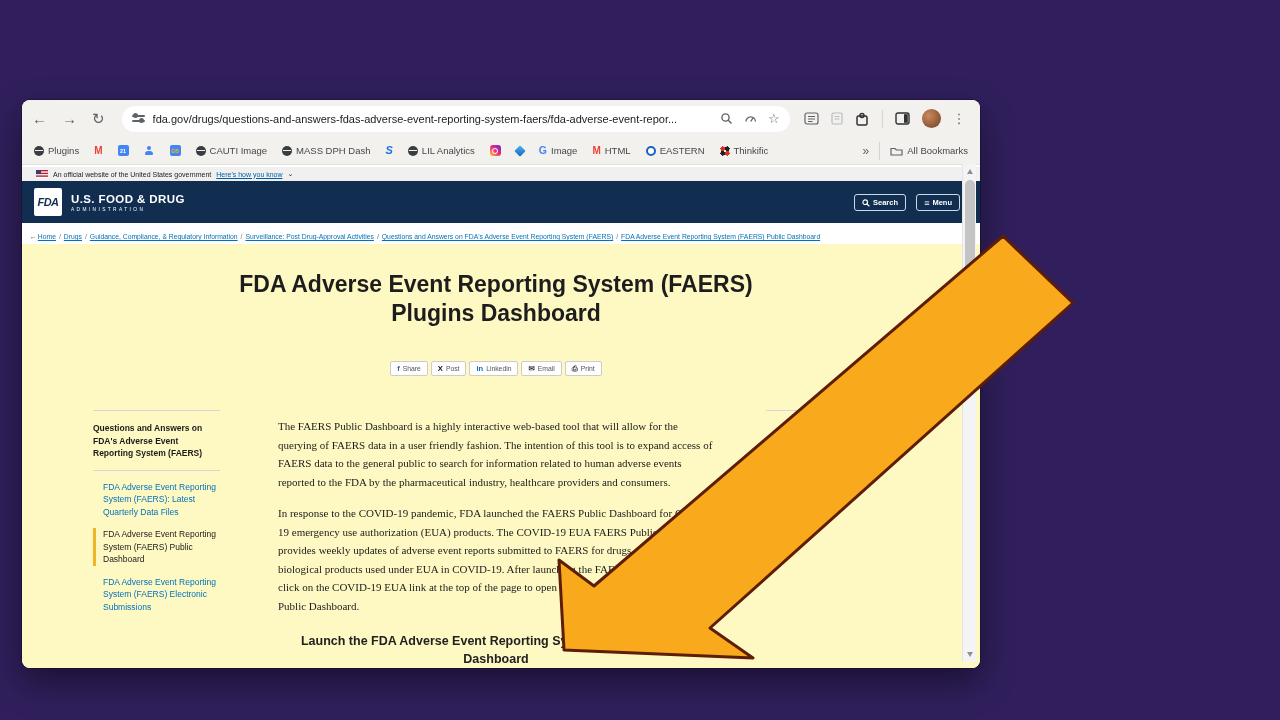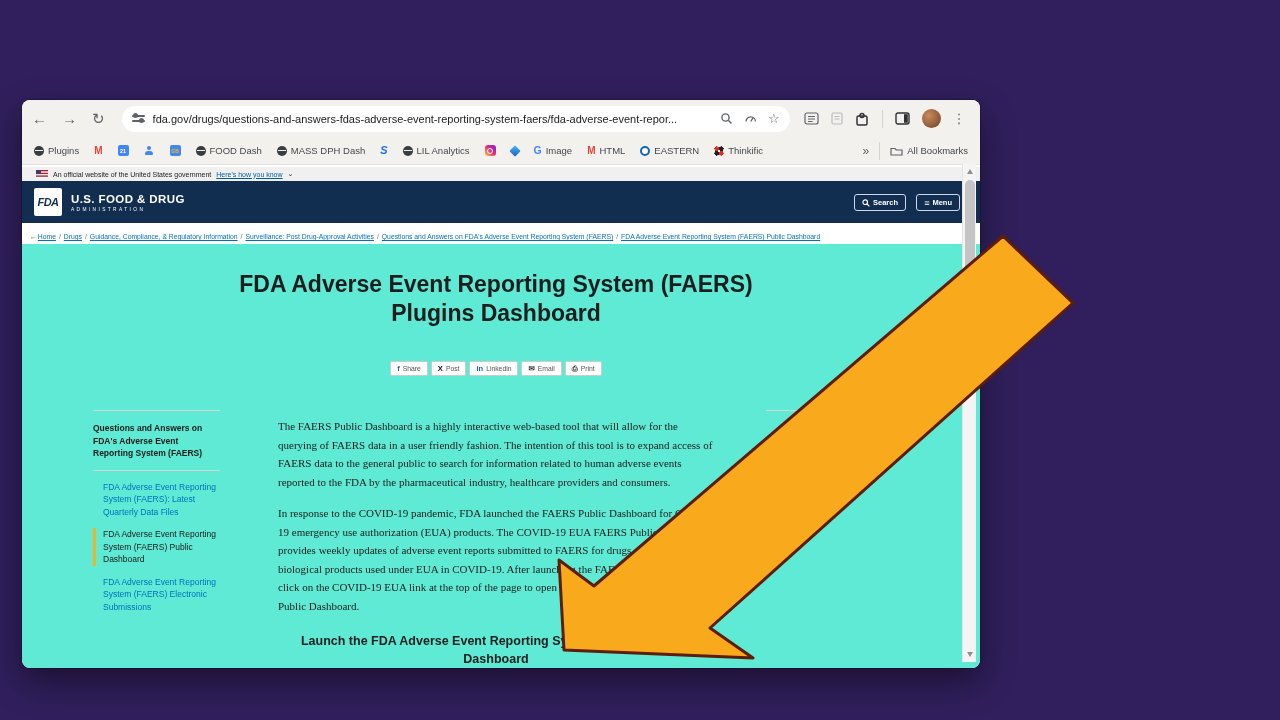--- a/index.html
+++ b/index.html
@@ -80,21 +80,21 @@
   .hdrbtn.search{right:74px;} .hdrbtn.menu{right:20px;}
   .menu-glyph{font-size:9px;}
 
   
   .crumbs{padding:10px 8px 4px 8px;font-size:6.8px;color:#555;white-space:nowrap;}
   .crumbs a{color:#0071BC;text-decoration:underline;}
   .crumbs .sep{margin:0 3px;color:#757575;}
   .crumbs .backarrow{color:#333;margin-right:1px;}
 
   
-  .content{position:relative;background:#5eead4;height:446px;}
+  .content{position:relative;background:#fef9c3;height:446px;}
   .pagetitle{position:absolute;left:164px;top:26px;width:620px;text-align:center;color:#1d1d1d;
     font-weight:bold;font-size:23px;line-height:29px;}
   .sharerow{position:absolute;left:164px;top:117px;width:620px;display:flex;justify-content:center;gap:3px;}
   .sharebtn{height:15px;border:1px solid #ccc;background:#fff;border-radius:2px;display:flex;
     align-items:center;gap:3px;padding:0 6px;font-size:6.8px;color:#555;}
   .sharebtn .ic{font-weight:bold;font-size:7.5px;}
 
   .sidebar{position:absolute;left:71px;top:166px;width:127px;border-top:1px solid #d6d6d6;}
   .sb-head{padding:11px 0 10px 0;font-size:8.5px;font-weight:bold;line-height:12.5px;color:#1b1b1b;}
   .sb-sep{border-top:1px solid #d6d6d6;}
@@ -190,21 +190,21 @@
             <span class="bm-icon bm-calendar">21</span>
           </span>
           <span class="bm-item">
             <span class="bm-icon bm-contacts"></span>
           </span>
           <span class="bm-item">
             <span class="bm-icon bm-gb">GB</span>
           </span>
           <span class="bm-item">
             <span class="bm-icon bm-globe"></span>
-            <span>FOOD Dash</span>
+            <span>CAUTI Image</span>
           </span>
           <span class="bm-item">
             <span class="bm-icon bm-globe"></span>
             <span>MASS DPH Dash</span>
           </span>
           <span class="bm-item">
             <span class="bm-icon bm-s">S</span>
           </span>
           <span class="bm-item">
             <span class="bm-icon bm-globe"></span>

